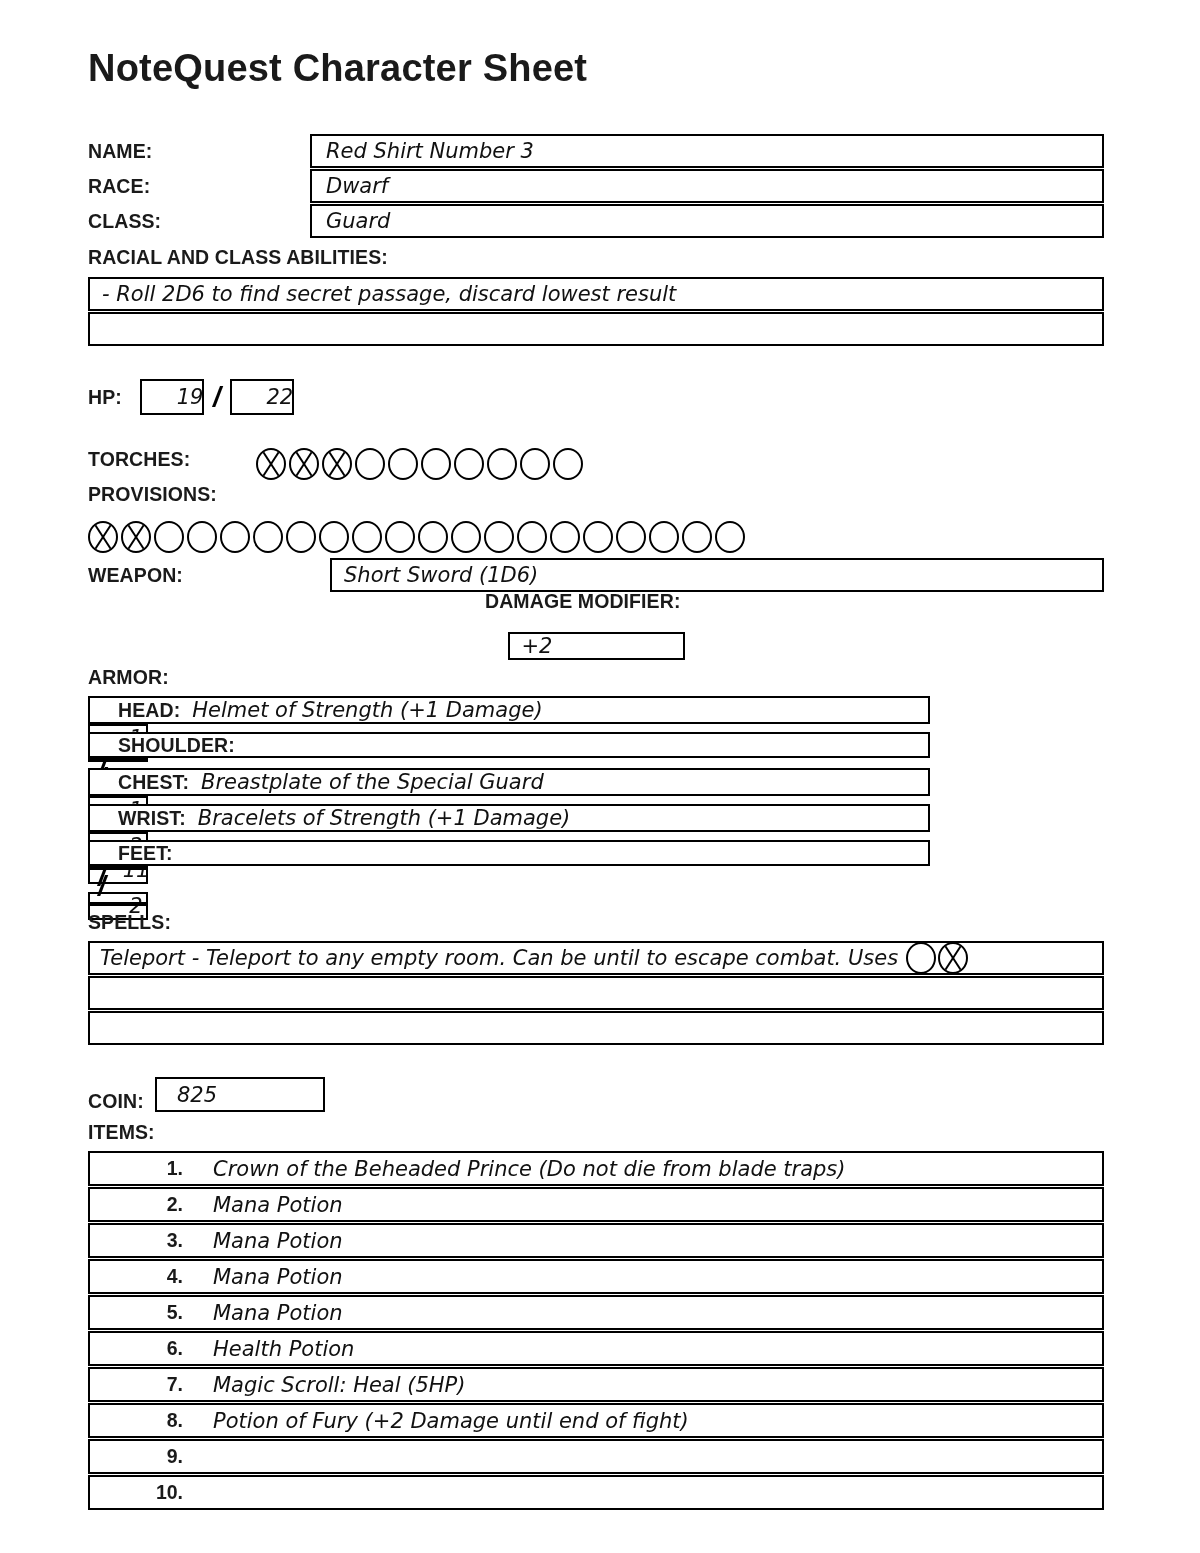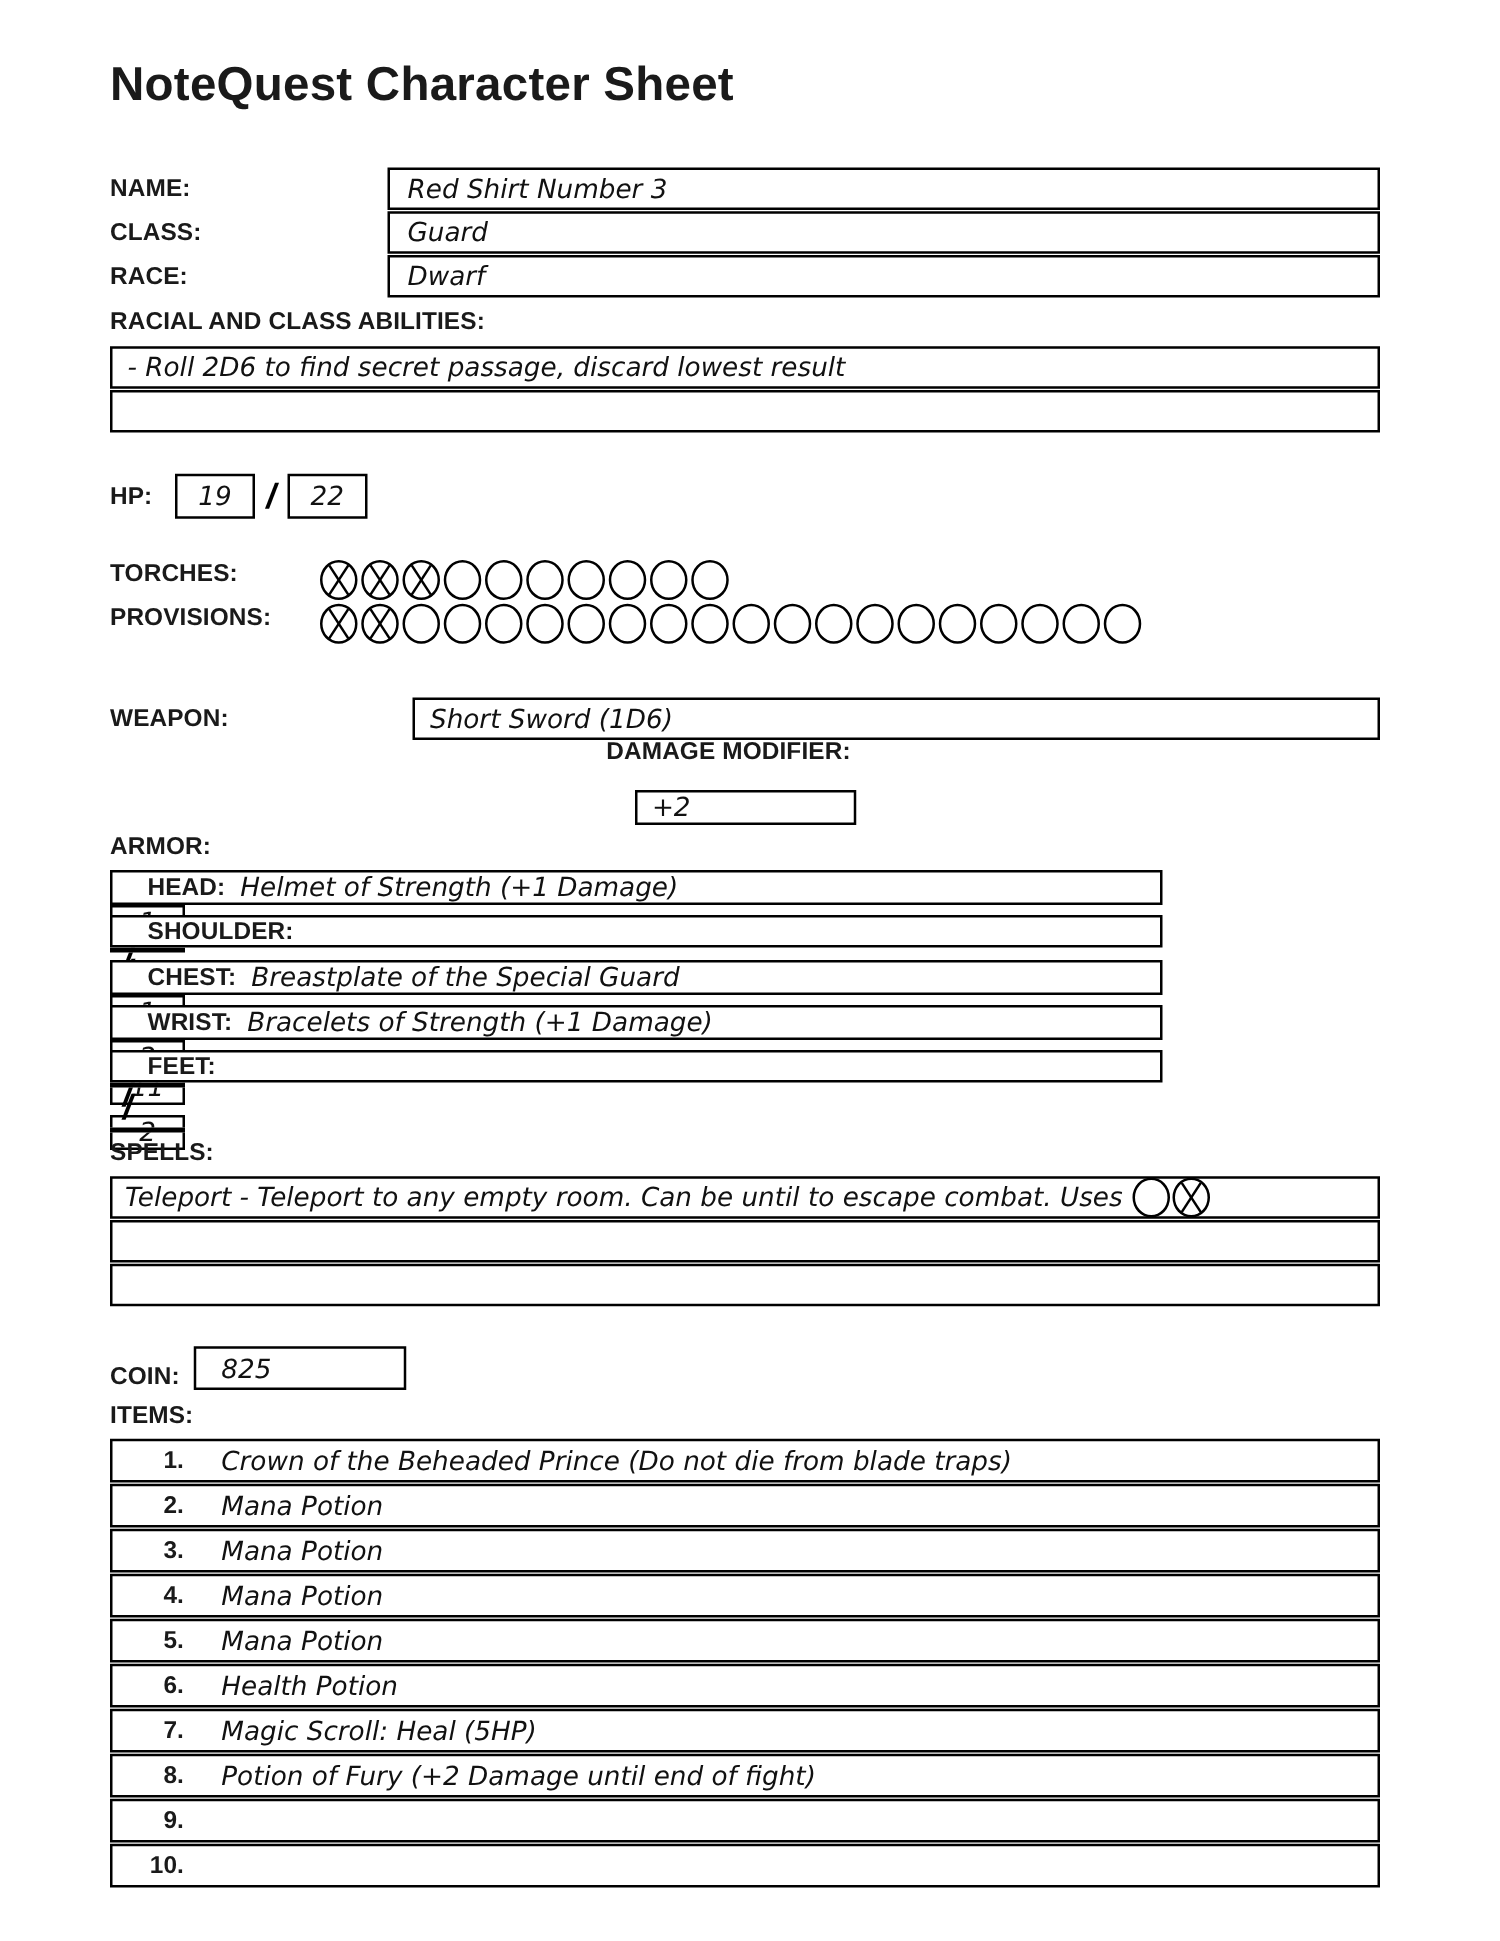--- a/index.html
+++ b/index.html
@@ -31,21 +31,21 @@
     font-style: italic;
     font-size: 21px;
     color: #111;
     white-space: nowrap;
   }
 
   
   .fieldbox {
     border: 2px solid #000;
     background: #fff;
-    display: flex; align-items: center;
+    display: flex; align-items: center; padding-left: 36px;
   }
 
   
   .identity { margin-top: 48px; }
   .id-row { display: flex; align-items: center; height: 34px; margin-top: 36px; }
   .id-row + .id-row { margin-top: 1px; }
   .id-label { width: 222px; }
   .id-field { flex: 1; height: 34px; padding-left: 14px; }
 
   
@@ -59,21 +59,21 @@
   .hp-label { width: 52px; }
   .hp-box { width: 64px; height: 36px; justify-content: center; }
   .slash {
     font-weight: 700; font-style: italic; font-size: 28px;
     padding: 0 9px; color: #000;
   }
 
   
   .trackers { margin-top: 33px; }
   .tracker-row { display: flex; align-items: flex-start; height: 34px; gap: 16px; }
-  .tracker-row + .tracker-row { margin-top: 1px; }
+  .tracker-row + .tracker-row { margin-top: 1px; flex-direction: column; }
   .tracker-label { width: 152px; }
   .circles { display: flex; align-items: center; }
   .circle {
     display: inline-block; position: relative;
     width: 30px; height: 32px; flex: 0 0 30px;
     border: 2.5px solid #000; border-radius: 50%;
     margin-right: 3px; background: #fff;
   }
   .circle.crossed::before, .circle.crossed::after {
     content: ""; position: absolute; top: 50%; left: 50%;
@@ -128,29 +128,29 @@
   <h1 class="title">NoteQuest Character Sheet</h1>
 
   <div class="identity">
     <div class="id-row">
       <span class="label id-label">NAME:</span>
       <div class="fieldbox id-field">
         <span class="hand">Red Shirt Number 3</span>
       </div>
     </div>
     <div class="id-row">
+      <span class="label id-label">RACE:</span>
+      <div class="fieldbox id-field">
+        <span class="hand">Dwarf</span>
+      </div>
+    </div>
+    <div class="id-row">
       <span class="label id-label">CLASS:</span>
       <div class="fieldbox id-field">
         <span class="hand">Guard</span>
-      </div>
-    </div>
-    <div class="id-row">
-      <span class="label id-label">RACE:</span>
-      <div class="fieldbox id-field">
-        <span class="hand">Dwarf</span>
       </div>
     </div>
   </div>
 
   <div class="label abilities-label">RACIAL AND CLASS ABILITIES:</div>
   <div class="abilities-box">
     <div class="fieldbox ability-row">
       <span class="hand">- Roll 2D6 to find secret passage, discard lowest result</span>
     </div>
     <div class="fieldbox ability-row">

